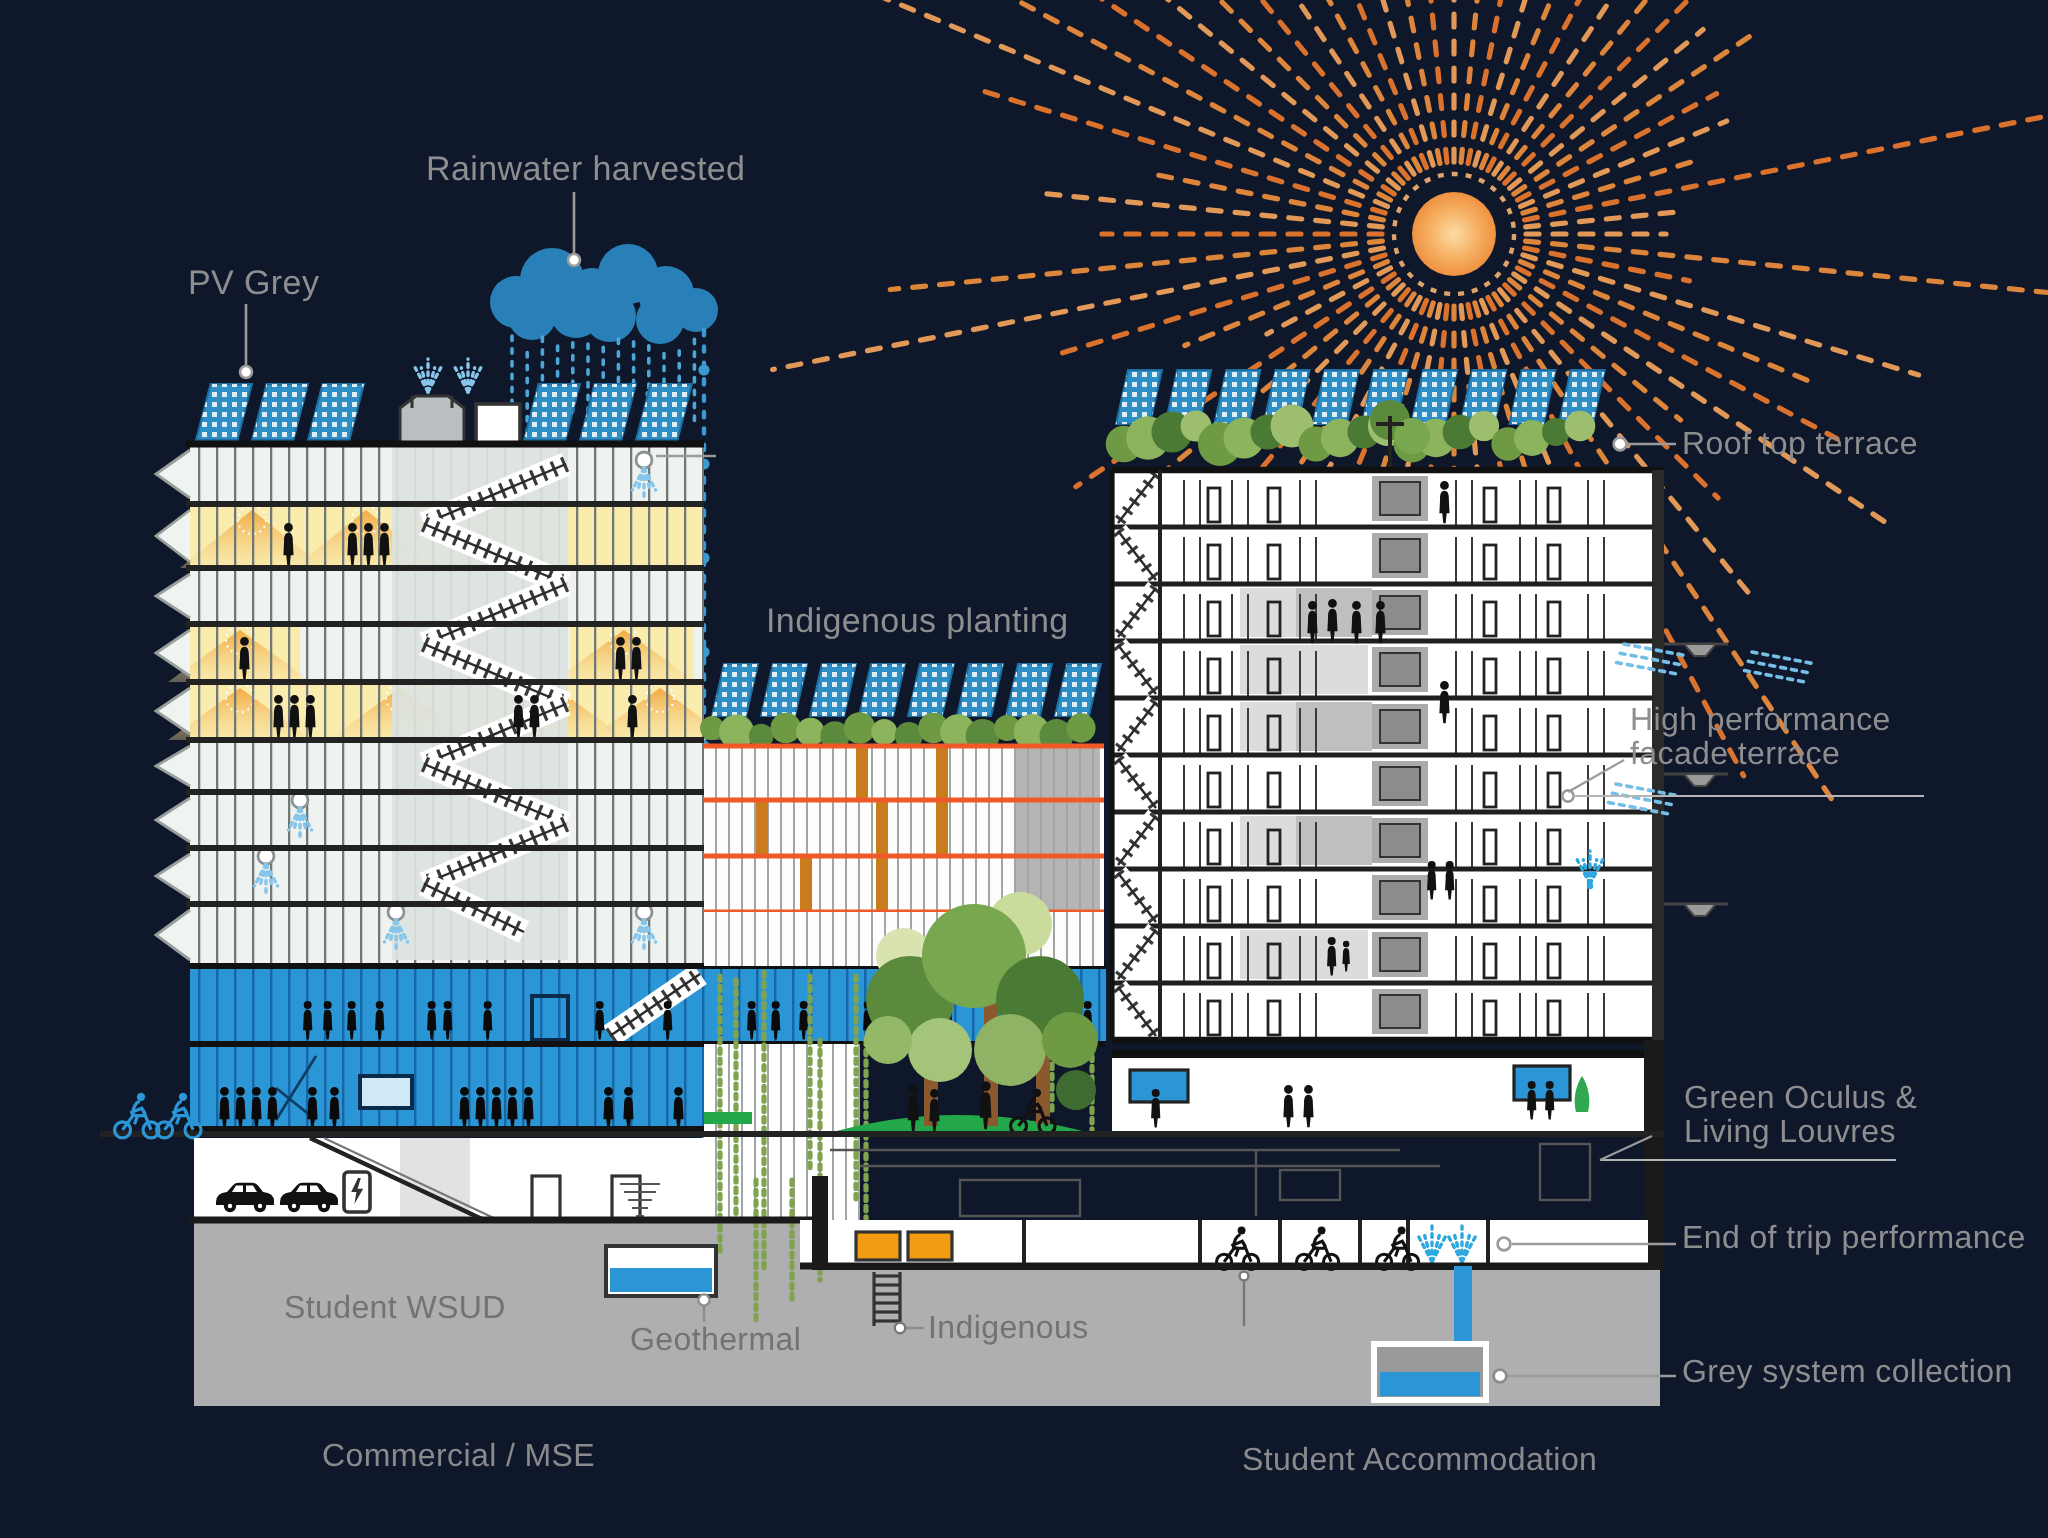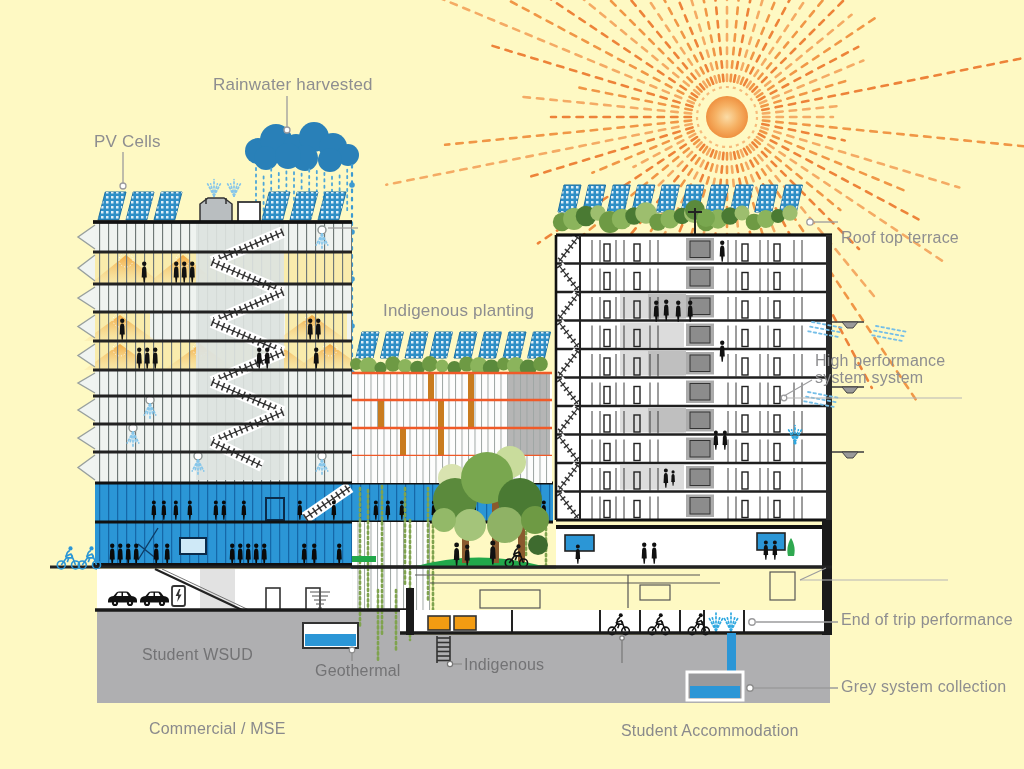--- a/index.html
+++ b/index.html
@@ -1,16 +1,16 @@
 <!DOCTYPE html>
 <html><head>
 <meta charset="utf-8">
 <style>
   html,body{margin:0;padding:0;background:#fff;}
-  .canvas{position:relative;width:1024px;height:769px;background:#fef9c3;overflow:hidden;
+  .canvas{position:relative;width:1024px;height:769px;background:#0f172a;overflow:hidden;
           font-family:"Liberation Sans",sans-serif;}
   svg{position:absolute;left:0;top:0;}
   .lbl{position:absolute;color:#8E8E90;font-size:16px;line-height:17px;letter-spacing:.2px;white-space:nowrap;}
   .lbl.big{font-size:17px;}
   .lbl.dark{color:#737375;}
   .lbl.caption{color:#8A8A8C;font-size:16px;}
 </style>
 </head>
 <body>
 
@@ -881,27 +881,31 @@
         <line x1="784" y1="396" x2="812" y2="380" stroke="#9B9B9D" stroke-width="1.1"></line>
         <line x1="800" y1="580" x2="948" y2="580" stroke="#B5B5B5" stroke-width="1.1"></line>
         <line x1="800" y1="580" x2="826" y2="568" stroke="#9B9B9D" stroke-width="1.1"></line>
         <circle cx="752" cy="622" r="3.2" fill="#fff" stroke="#9B9B9D" stroke-width="1.4"></circle>
         <line x1="756" y1="622" x2="838" y2="622" stroke="#9B9B9D" stroke-width="1.3"></line>
         <line x1="754" y1="688" x2="838" y2="688" stroke="#9B9B9D" stroke-width="1.3"></line>
       </g>
   </svg>
 
   <div class="lbl big" style="left:213px;top:76px">Rainwater harvested</div>
-  <div class="lbl big" style="left:94px;top:133px">PV Cells</div>
+  <div class="lbl big" style="left:94px;top:133px">PV Grey</div>
   <div class="lbl big" style="left:383px;top:302px">Indigenous planting</div>
-  <div class="lbl" style="left:841px;top:229px">Roof top terrace</div>
+  <div class="lbl" style="left:841px;top:214px">Roof top terrace</div>
   <div class="lbl" style="left:815px;top:352px">
     <span style="display:block">High performance</span>
-    <span style="display:block">system system</span>
+    <span style="display:block">facade terrace</span>
+  </div>
+  <div class="lbl" style="left:842px;top:541px">
+    <span style="display:block">Green Oculus &amp;</span>
+    <span style="display:block">Living Louvres</span>
   </div>
   <div class="lbl" style="left:841px;top:611px">End of trip performance</div>
   <div class="lbl" style="left:841px;top:678px">Grey system collection</div>
   <div class="lbl dark" style="left:142px;top:646px">Student WSUD</div>
   <div class="lbl dark" style="left:315px;top:662px">Geothermal</div>
   <div class="lbl dark" style="left:464px;top:656px">Indigenous</div>
-  <div class="lbl caption" style="left:149px;top:720px">Commercial / MSE</div>
+  <div class="lbl caption" style="left:161px;top:720px">Commercial / MSE</div>
   <div class="lbl caption" style="left:621px;top:722px">Student Accommodation</div>
 </div>
 
 </body></html>

